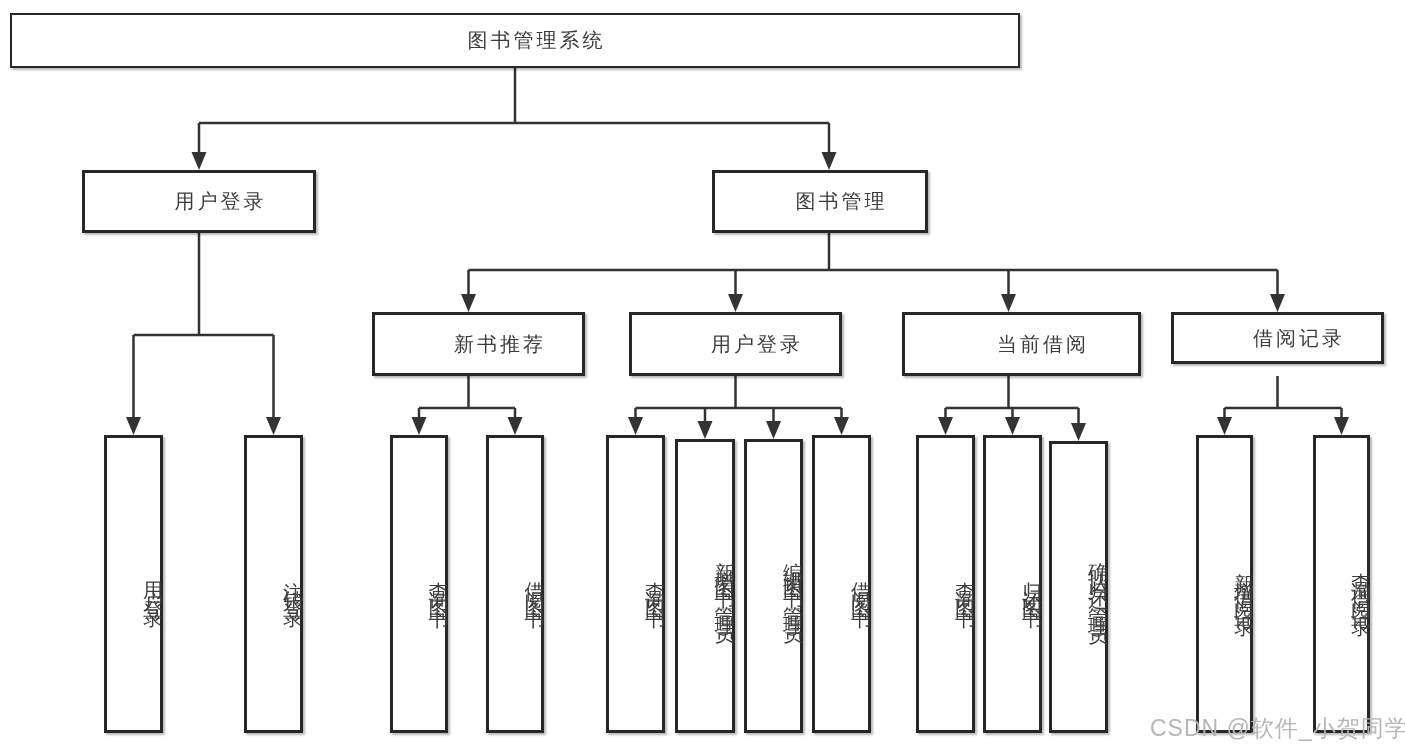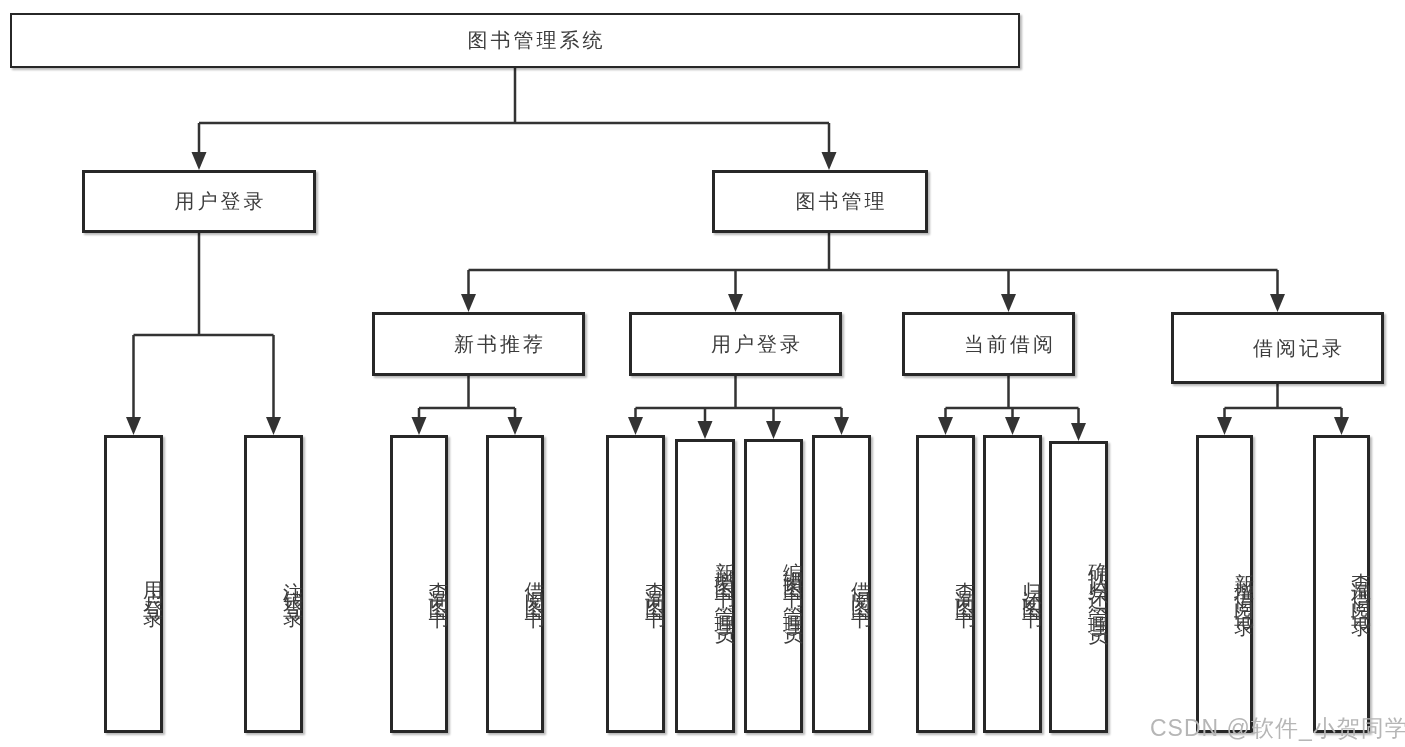--- a/index.html
+++ b/index.html
@@ -79,24 +79,24 @@
   <div class="node h" style="left:712px;top:170px;width:216px;height:63px">
     <span class="lbl">图书管理</span>
   </div>
 
   <div class="node h" style="left:372px;top:312px;width:213px;height:64px">
     <span class="lbl">新书推荐</span>
   </div>
   <div class="node h" style="left:629px;top:312px;width:213px;height:64px">
     <span class="lbl">用户登录</span>
   </div>
-  <div class="node h" style="left:902px;top:312px;width:173px;height:64px">
+  <div class="node h" style="left:902px;top:312px;width:239px;height:64px">
     <span class="lbl">当前借阅</span>
   </div>
-  <div class="node h" style="left:1171px;top:312px;width:213px;height:72px">
+  <div class="node h" style="left:1171px;top:312px;width:213px;height:52px">
     <span class="lbl">借阅记录</span>
   </div>
 
   <div class="node v" style="left:104px;top:435px;width:59px;height:298px">
     <span class="lbl">用户登录</span>
   </div>
   <div class="node v" style="left:244px;top:435px;width:59px;height:298px">
     <span class="lbl">注销登录</span>
   </div>
 

